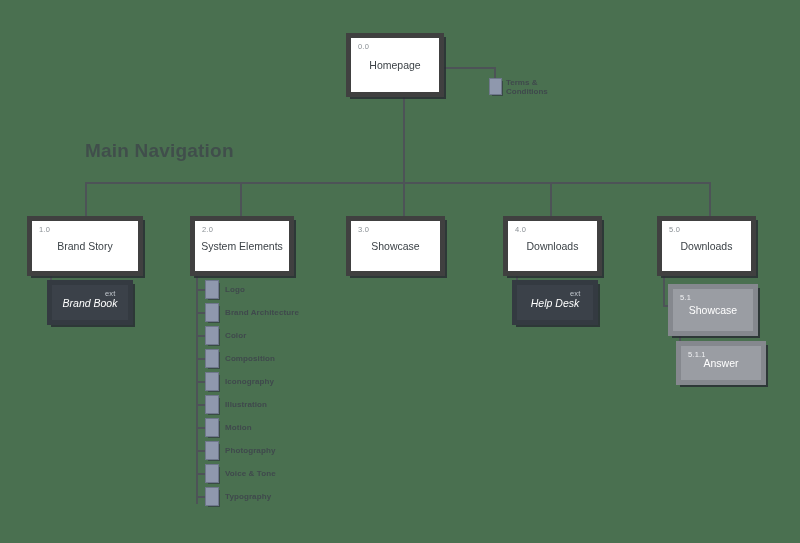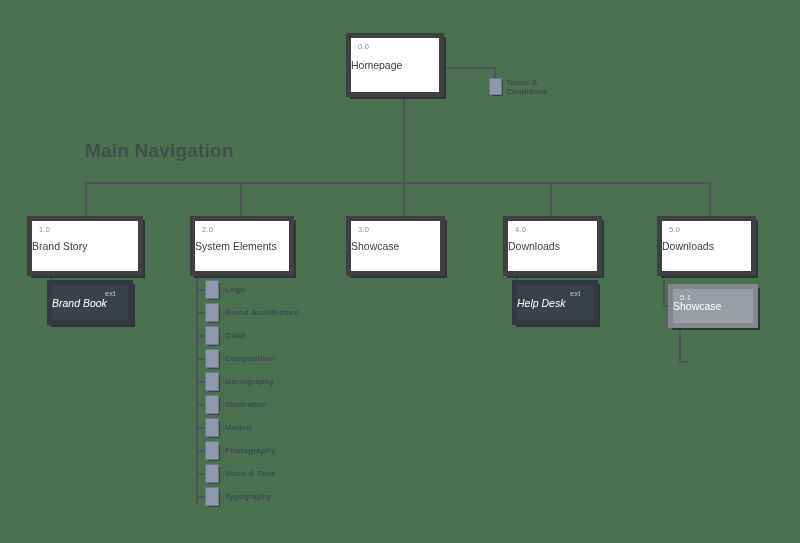--- a/index.html
+++ b/index.html
@@ -20,21 +20,21 @@
     border: 5px solid #404040;
     box-shadow: 3px 3px 0 -1px rgba(40,46,50,.85);
   }
   .node .num {
     position: absolute; top: 5px; left: 7px;
     font-size: 7.5px; letter-spacing: .2px; line-height: 1;
   }
   .node .ttl {
     position: absolute; left: 0; right: 0; top: 50%;
     transform: translateY(-45%);
-    text-align: left; font-size: 10.5px; line-height: 1.2;
+    text-align: center; font-size: 10.5px; line-height: 1.2;
   }
 
   .node.white { background: #ffffff; }
   .node.white .num { color: #8a9095; }
   .node.white .ttl { color: #3c4247; }
 
   .node.dark { background: #3b4149; border-color: #343a41; }
   .node.dark .num { color: #c3c9cf; margin-left: 46px; }
   .node.dark .ttl { color: #ffffff; font-style: italic; }
 
@@ -164,25 +164,29 @@
   <div class="node dark" style="left:47px; top:280px; width:86px; height:45px;">
     <span class="num">ext</span>
     <span class="ttl">Brand Book</span>
   </div>
 
   <div class="node dark" style="left:512px; top:280px; width:86px; height:45px;">
     <span class="num">ext</span>
     <span class="ttl">Help Desk</span>
   </div>
 
-  <div class="node grey" style="left:668px; top:284px; width:90px; height:44px;">
+  <div class="node grey" style="left:668px; top:284px; width:90px; height:52px;">
     <span class="num">5.1</span>
     <span class="ttl">Showcase</span>
   </div>
 
+  <div class="node grey" style="left:676px; top:341px; width:90px; height:44px;">
+    <span class="num">5.1.1</span>
+    <span class="ttl">Answer</span>
+  </div>
 
   <div class="leaf" style="left:205px; top:280px;">
     <span class="chip"></span>
     <span class="lbl">Logo</span>
   </div>
   <div class="leaf" style="left:205px; top:303px;">
     <span class="chip"></span>
     <span class="lbl">Brand Architecture</span>
   </div>
   <div class="leaf" style="left:205px; top:326px;">

